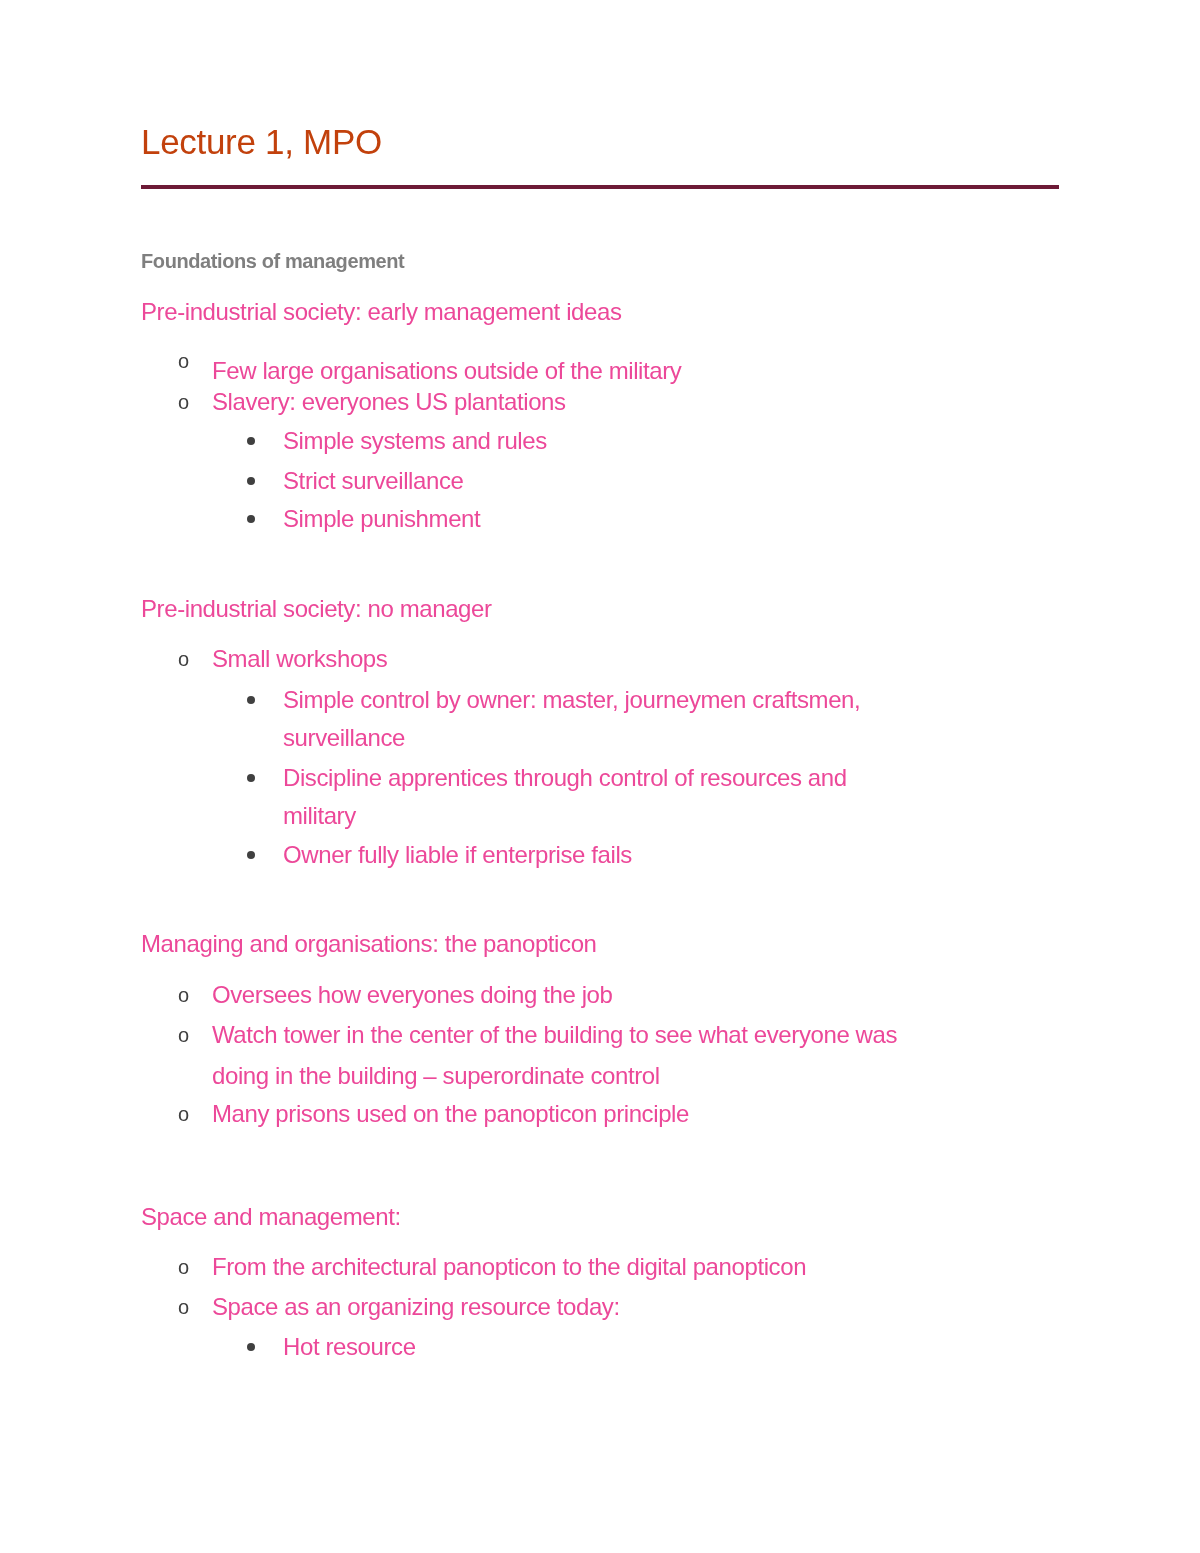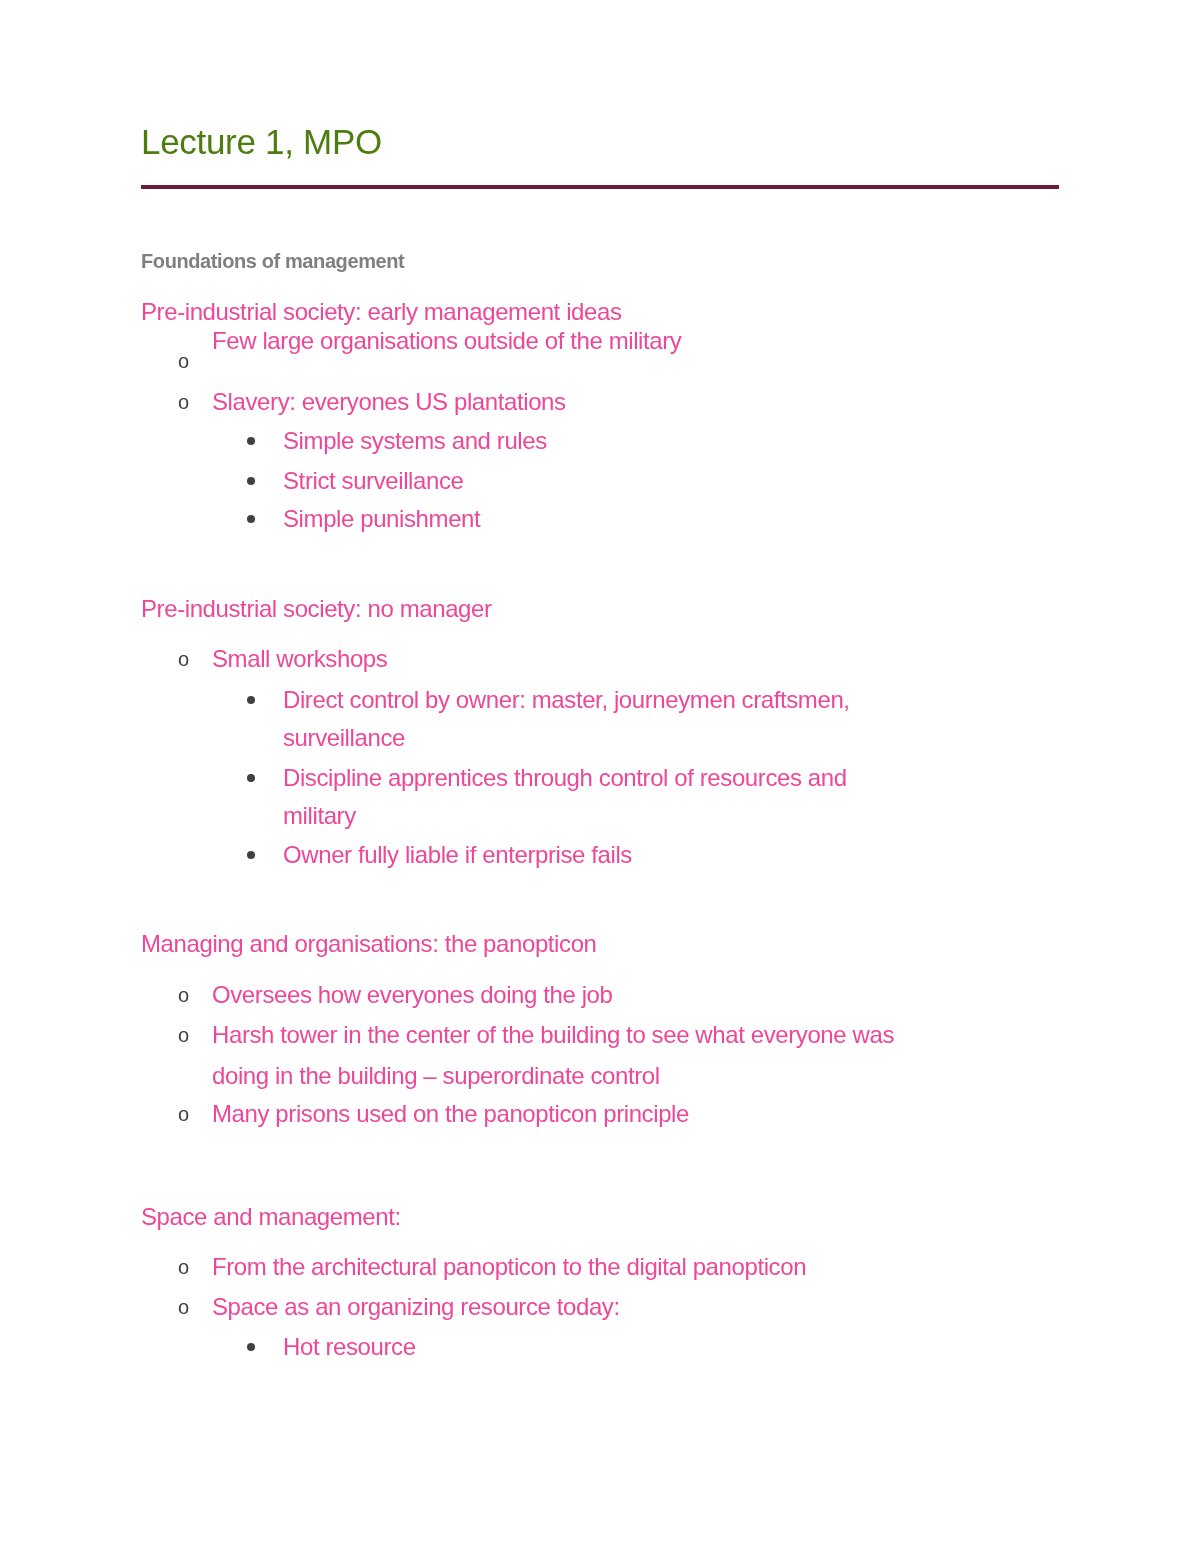--- a/index.html
+++ b/index.html
@@ -1,18 +1,18 @@
 <!DOCTYPE html>
 <html><head>
   <meta charset="utf-8">
   <style>
     html, body { margin: 0; padding: 0; background: #ffffff; }
     body { width: 1200px; height: 1553px; position: relative; overflow: hidden;
            font-family: "Liberation Sans", sans-serif; color: #404040; }
-    .title { position: absolute; left: 141px; top: 120px; font-size: 35px; color: #4d7c0f;
+    .title { position: absolute; left: 141px; top: 120px; font-size: 35px; color: #c2410c;
              letter-spacing: -0.3px; line-height: 44px; white-space: nowrap; }
     .rule { position: absolute; left: 141px; top: 185px; width: 918px; height: 4px; background: #6d1a36; }
     .subtitle { position: absolute; left: 141px; top: 246px; font-size: 20px; font-weight: bold;
                 color: #7f7f7f; line-height: 30px; white-space: nowrap; letter-spacing: -0.4px; }
     .line { position: absolute; font-size: 24px; line-height: 30px; white-space: nowrap; color: #ec4899;
             letter-spacing: -0.4px; }
     .h { left: 141px; }
     .l1 { left: 212px; }
     .l2 { left: 283px; }
     .marker-o { position: absolute; left: 178px; font-size: 20px; line-height: 30px; color: #404040; }
@@ -21,47 +21,47 @@
 </head>
 <body>
 
 <div>
   <div class="title">Lecture 1, MPO</div>
   <div class="rule"></div>
   <div class="subtitle">Foundations of management</div>
 
   <div class="line h" style="top:297px">Pre-industrial society: early management ideas</div>
   <span class="marker-o" style="top:346px">o</span>
-  <div class="line l1" style="top:326px">Few large organisations outside of the military</div>
+  <div class="line l1" style="top:356px">Few large organisations outside of the military</div>
   <span class="marker-o" style="top:387px">o</span>
   <div class="line l1" style="top:387px">Slavery: everyones US plantations</div>
   <span class="marker-dot" style="top:437px"></span>
   <div class="line l2" style="top:426px">Simple systems and rules</div>
   <span class="marker-dot" style="top:477px"></span>
   <div class="line l2" style="top:466px">Strict surveillance</div>
   <span class="marker-dot" style="top:515px"></span>
   <div class="line l2" style="top:504px">Simple punishment</div>
 
   <div class="line h" style="top:594px">Pre-industrial society: no manager</div>
   <span class="marker-o" style="top:644px">o</span>
   <div class="line l1" style="top:644px">Small workshops</div>
   <span class="marker-dot" style="top:696px"></span>
-  <div class="line l2" style="top:685px">Direct control by owner: master, journeymen craftsmen,</div>
+  <div class="line l2" style="top:685px">Simple control by owner: master, journeymen craftsmen,</div>
   <div class="line l2" style="top:723px">surveillance</div>
   <span class="marker-dot" style="top:774px"></span>
   <div class="line l2" style="top:763px">Discipline apprentices through control of resources and</div>
   <div class="line l2" style="top:801px">military</div>
   <span class="marker-dot" style="top:851px"></span>
   <div class="line l2" style="top:840px">Owner fully liable if enterprise fails</div>
 
   <div class="line h" style="top:929px">Managing and organisations: the panopticon</div>
   <span class="marker-o" style="top:980px">o</span>
   <div class="line l1" style="top:980px">Oversees how everyones doing the job</div>
   <span class="marker-o" style="top:1020px">o</span>
-  <div class="line l1" style="top:1020px">Harsh tower in the center of the building to see what everyone was</div>
+  <div class="line l1" style="top:1020px">Watch tower in the center of the building to see what everyone was</div>
   <div class="line l1" style="top:1061px">doing in the building – superordinate control</div>
   <span class="marker-o" style="top:1099px">o</span>
   <div class="line l1" style="top:1099px">Many prisons used on the panopticon principle</div>
 
   <div class="line h" style="top:1202px">Space and management:</div>
   <span class="marker-o" style="top:1252px">o</span>
   <div class="line l1" style="top:1252px">From the architectural panopticon to the digital panopticon</div>
   <span class="marker-o" style="top:1292px">o</span>
   <div class="line l1" style="top:1292px">Space as an organizing resource today:</div>
   <span class="marker-dot" style="top:1343px"></span>

